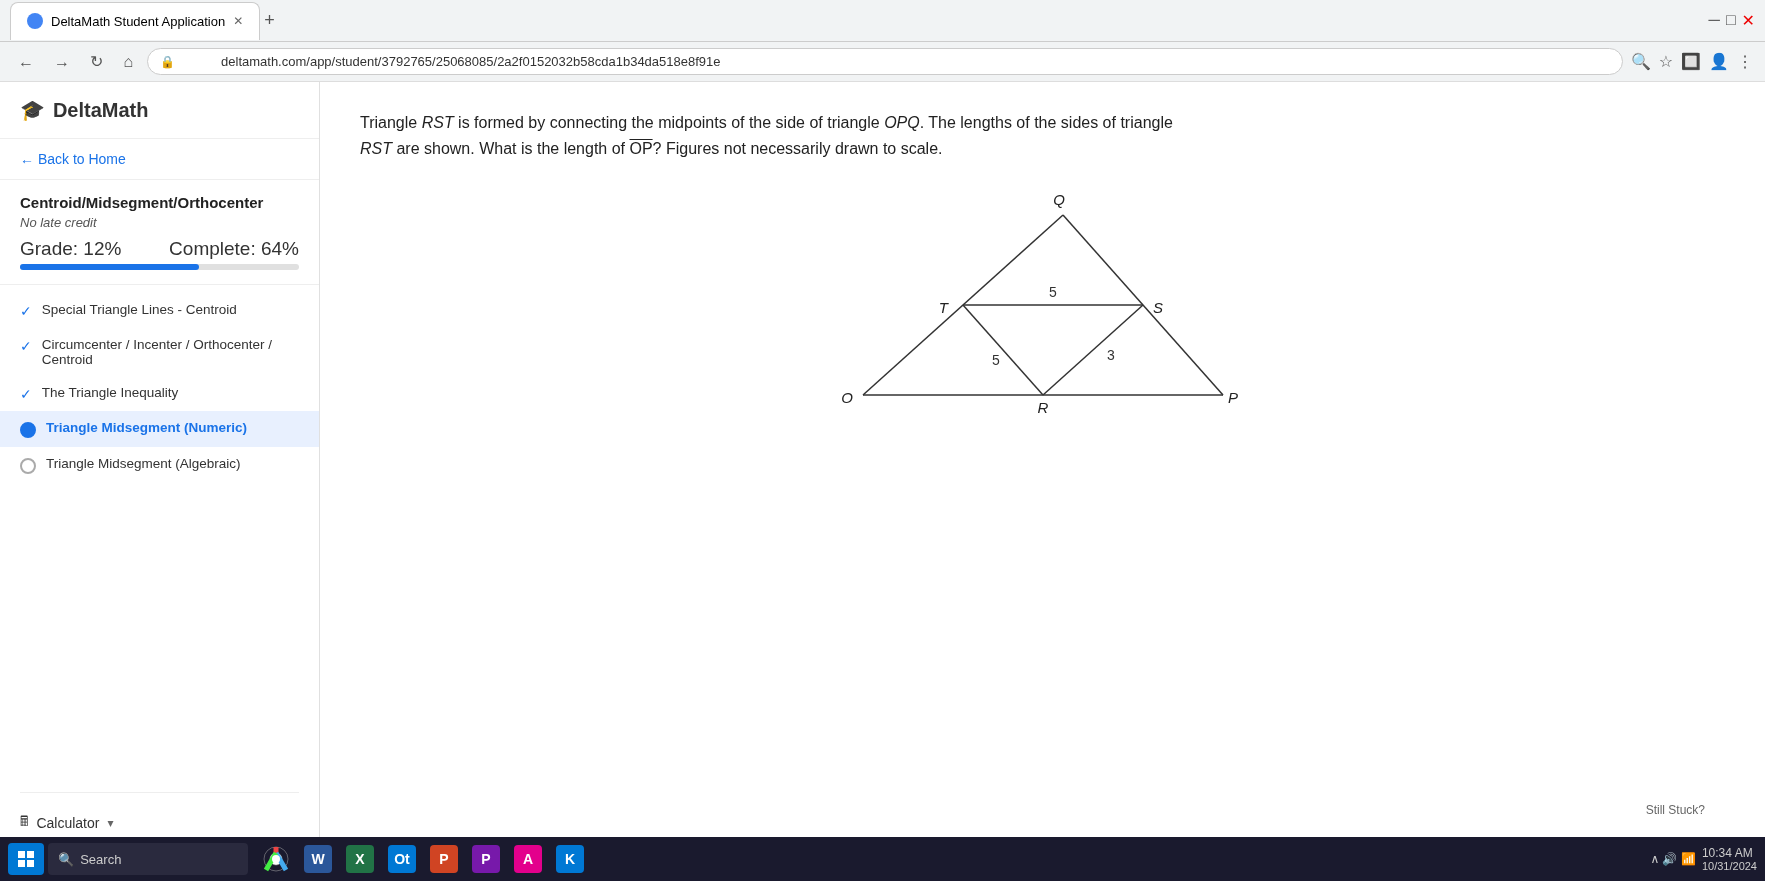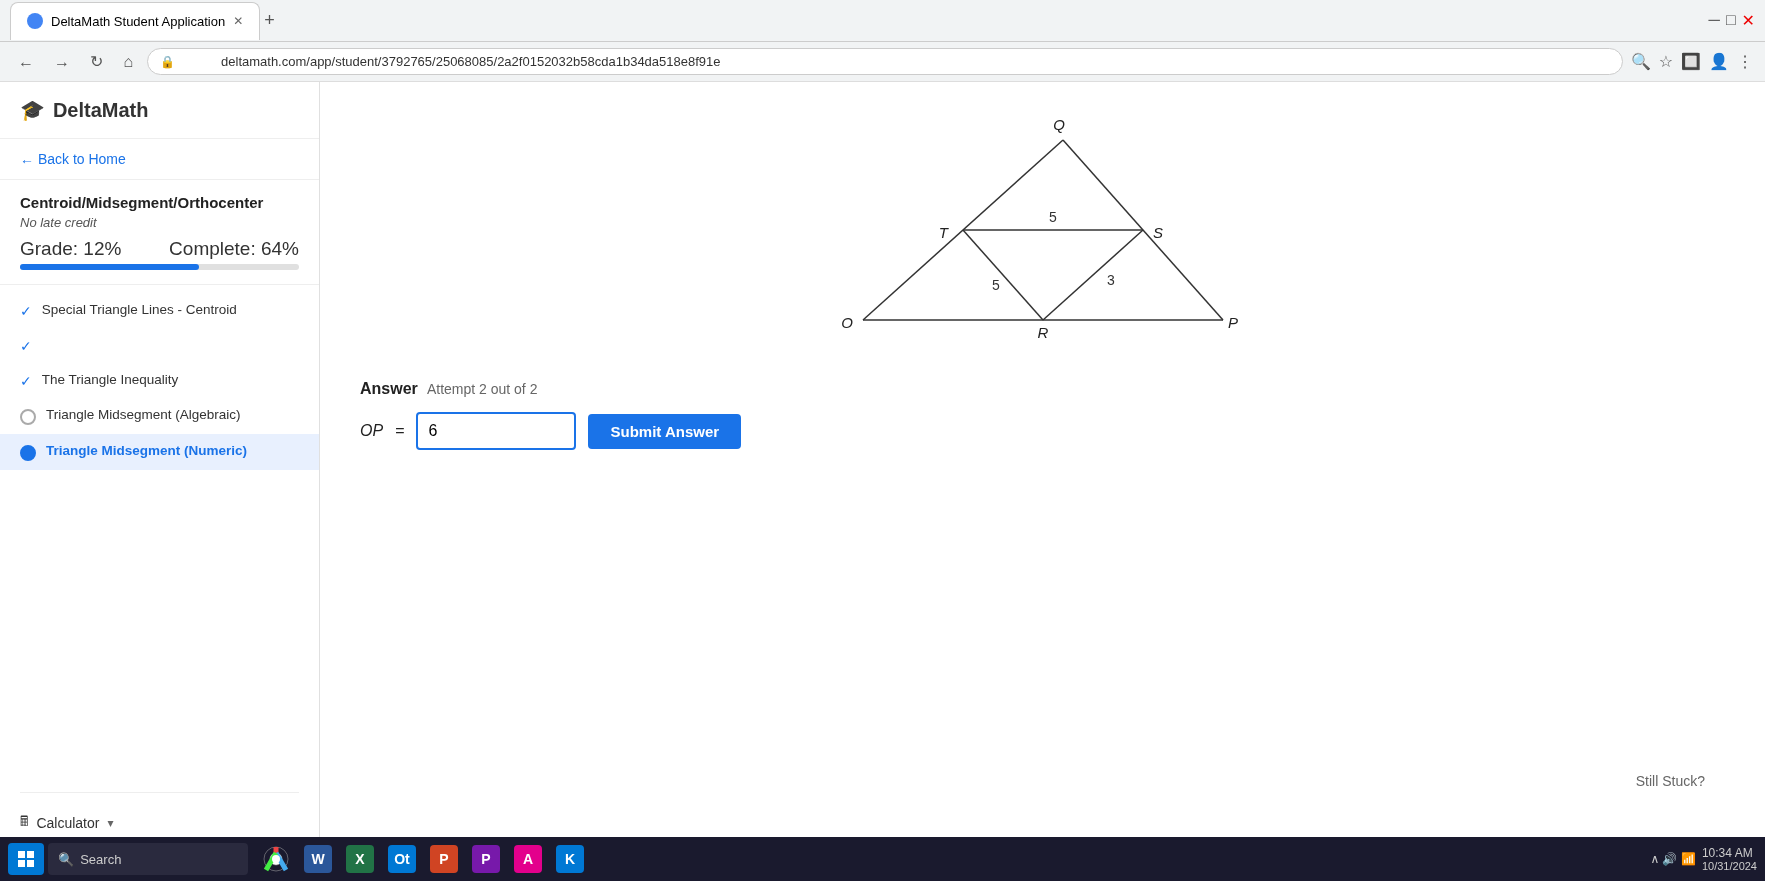--- a/index.html
+++ b/index.html
@@ -69,21 +69,21 @@
     .taskbar { position: fixed; bottom: 0; left: 0; right: 0; height: 44px; background: #1a1a2e; display: flex; align-items: center; padding: 0 8px; gap: 4px; z-index: 100; }
     .taskbar-start { background: #0078d4; border: none; border-radius: 4px; width: 36px; height: 32px; display: flex; align-items: center; justify-content: center; cursor: pointer; }
     .taskbar-search { background: #2a2a3e; border: none; border-radius: 4px; display: flex; align-items: center; padding: 0 10px; height: 32px; gap: 6px; color: #ccc; font-size: 13px; width: 200px; cursor: pointer; }
     .taskbar-apps { display: flex; gap: 2px; margin-left: 4px; }
     .taskbar-app { width: 40px; height: 40px; display: flex; align-items: center; justify-content: center; border-radius: 4px; cursor: pointer; }
     .taskbar-right { margin-left: auto; display: flex; align-items: center; gap: 6px; color: #ccc; font-size: 11px; }
     .taskbar-clock { text-align: left; }
     .clock-time { font-size: 12px; }
     .clock-date { font-size: 11px; }
 
-    .still-stuck { position: absolute; right: 60px; bottom: 92px; font-size: 14px; color: #666; }
+    .still-stuck { position: absolute; right: 60px; bottom: 64px; font-size: 12px; color: #666; }
 
     .sidebar-divider { margin: 8px 20px; border: none; border-top: 1px solid #eee; }
 
     .chevron-down { font-size: 12px; color: #666; margin-left: auto; }
   </style>
 </head>
 <body>
 
 <div class="browser-chrome">
   <div class="tab-bar">
@@ -139,52 +139,56 @@
         <div class="progress-bar-fill" style="width:64%"></div>
       </div>
     </div>
     <div class="menu-items">
       <div class="menu-item">
         <span class="check-icon">✓</span>
         <span>Special Triangle Lines - Centroid</span>
       </div>
       <div class="menu-item">
         <span class="check-icon">✓</span>
+        <span>Circumcenter / Incenter / Orthocenter / Centroid</span>
       </div>
       <div class="menu-item">
         <span class="check-icon">✓</span>
         <span>The Triangle Inequality</span>
-      </div>
-      <div class="menu-item">
-        <span class="circle-icon"></span>
-        <span>Triangle Midsegment (Algebraic)</span>
       </div>
       <div class="menu-item active">
         <span class="circle-icon active"></span>
         <span>Triangle Midsegment (Numeric)</span>
+      </div>
+      <div class="menu-item">
+        <span class="circle-icon"></span>
+        <span>Triangle Midsegment (Algebraic)</span>
       </div>
     </div>
     <hr class="sidebar-divider">
     <div class="sidebar-footer-bottom">
       <div class="calc-item">
         <span>🖩</span>
         <span>Calculator</span>
         <span class="chevron-down">▾</span>
       </div>
     </div>
     <div class="sidebar-footer-bottom">
       <div class="user-item">
         <span>👤</span>
         <span>Diego Murillo</span>
       </div>
       <span class="logout-btn">Log Out</span>
     </div>
   </div>
 
   <div class="main-content">
+    <div class="problem-text">
+      Triangle <em>RST</em> is formed by connecting the midpoints of the side of triangle <em>OPQ</em>. The lengths of the sides of triangle <em>RST</em> are shown. What is the length of <span style="text-decoration:overline;">OP</span>? Figures not necessarily drawn to scale.
+    </div>
 
     <div class="diagram-area">
       <svg class="triangle-svg" width="420" height="240" viewBox="0 0 420 240">
 
         <line x1="30" y1="210" x2="390" y2="210" stroke="#333" stroke-width="1.5"></line>
         <line x1="30" y1="210" x2="230" y2="30" stroke="#333" stroke-width="1.5"></line>
         <line x1="230" y1="30" x2="390" y2="210" stroke="#333" stroke-width="1.5"></line>
 
         <line x1="130" y1="120" x2="310" y2="120" stroke="#333" stroke-width="1.5"></line>
         <line x1="130" y1="120" x2="210" y2="210" stroke="#333" stroke-width="1.5"></line>
@@ -199,30 +203,20 @@
         <text x="210" y="228" font-size="15" font-style="italic" text-anchor="middle" fill="#222">R</text>
 
         <text x="220" y="112" font-size="14" text-anchor="middle" fill="#333">5</text>
 
         <text x="278" y="175" font-size="14" text-anchor="middle" fill="#333">3</text>
 
         <text x="163" y="180" font-size="14" text-anchor="middle" fill="#333">5</text>
       </svg>
     </div>
 
-    <div class="answer-section">
-      <span class="answer-label">Answer</span>
-      <span class="attempt-text">Attempt 2 out of 2</span>
-      <div class="answer-row">
-        <span class="op-label"><em>OP</em></span>
-        <span class="equals-sign">=</span>
-        <input class="answer-input" type="text" value="6" style="">
-        <button class="submit-btn">Submit Answer</button>
-      </div>
-    </div>
 
     <div class="still-stuck">Still Stuck?</div>
   </div>
 </div>
 
 <div class="taskbar">
   <button class="taskbar-start">
     <svg width="18" height="18" viewBox="0 0 18 18" fill="none">
       <rect x="1" y="1" width="7" height="7" fill="#fff"></rect>
       <rect x="10" y="1" width="7" height="7" fill="#fff"></rect>

